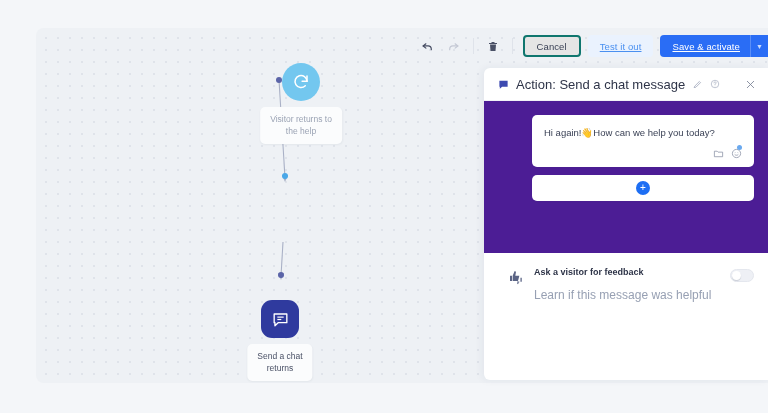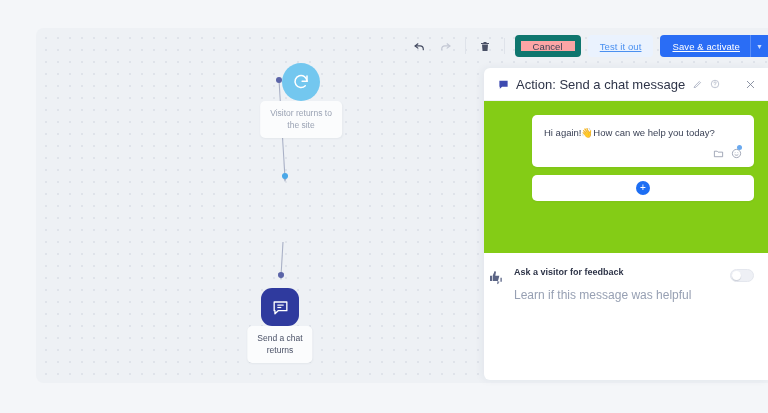--- a/index.html
+++ b/index.html
@@ -45,22 +45,22 @@
     height: 22px;
     display: flex; align-items: center; justify-content: center;
     padding: 0 12px;
     border-radius: 4px;
     font-size: 9.5px;
     letter-spacing: .1px;
     cursor: pointer;
     white-space: nowrap;
   }
   .btn-cancel {
-    background: #fca5a5; color: #3b4256;
-    border: 6px solid #0f766e;
+    background: #e5e5e5; color: #3b4256;
+    border: 2px solid #0f766e;
     margin-left: 4px;
     text-align: right;
   }
   .btn-test {
     background: #eaf2fe; color: #4a90f0;
     margin-left: 7px;
     text-decoration: underline;
   }
   .btn-save {
     background: #2a6df5; color: #fff;
@@ -84,20 +84,21 @@
   .node-shape {
     width: 38px; height: 38px;
     display: flex; align-items: center; justify-content: center;
     cursor: pointer;
   }
   .shape-circle { border-radius: 50%; background: #73c7ef; }
   .shape-round  { border-radius: 11px; }
   .node-label {
     position: absolute;
     left: 50%; transform: translateX(-50%);
+    margin-top: 6px;
     background: #fbfcfd;
     border-radius: 5px;
     padding: 7px 10px;
     font-size: 8.5px;
     line-height: 11.5px;
     color: #9ba3b4;
     text-align: center;
     white-space: nowrap;
     box-shadow: 0 1px 2px rgba(40,50,80,.05);
     cursor: pointer;
@@ -129,21 +130,21 @@
     border-bottom: 1px solid #f0f2f6;
   }
   #panel-title {
     font-size: 13px; color: #2e3448; margin-left: 7px; white-space: nowrap;
   }
   #panel-title b { font-weight: normal; }
   .head-icon { margin-left: 8px; cursor: pointer; display:flex; align-items:center; }
   #panel-close { margin-left: auto; cursor: pointer; display:flex; }
 
   #panel-body {
-    background: #84cc16;
+    background: #4c1d95;
     padding: 14px 14px 0 14px;
     height: 152px;
   }
   .msg-card {
     background: #fff;
     border-radius: 5px;
     padding: 11px 12px 8px 12px;
     margin-left: 34px;
     box-shadow: 0 1px 2px rgba(40,50,80,.05);
     position: relative;
@@ -172,21 +173,21 @@
   }
   .add-btn {
     width: 14px; height: 14px; border-radius: 50%;
     background: #1d6ef3;
     display: flex; align-items: center; justify-content: center;
     color: #fff; font-size: 10px; line-height: 1;
   }
 
   #feedback-row {
     display: flex; align-items: flex-start;
-    padding: 14px 14px 0 4px;
+    padding: 14px 14px 0 24px;
   }
   .fb-text { margin-left: 10px; }
   .fb-title { font-size: 9px; color: #2e3448; font-weight: bold; }
   .fb-sub   { font-size: 12px; color: #97a0b3; margin-top: 11px; }
   #fb-toggle {
     margin-left: auto; margin-top: 2px;
     width: 24px; height: 13px; border-radius: 7px;
     background: #eef0f5; border: 1px solid #e4e7ee;
     position: relative; cursor: pointer;
   }
@@ -218,26 +219,26 @@
 
     <div class="node" style="left:246px;top:35px">
       <div class="node-shape shape-circle">
         <svg width="18" height="18" viewBox="0 0 24 24" fill="none" stroke="#fff" stroke-width="2" stroke-linecap="round">
           <path d="M20 11a8 8 0 1 0-2.3 6"></path>
           <polyline points="20 4 20 11 13.5 11"></polyline>
         </svg>
       </div>
       <div class="node-label">
         <span>Visitor returns to</span><br>
-        <span>the site</span>
-      </div>
-    </div>
-
-
-    <div class="node" style="left:225px;top:260px">
+        <span>the help</span>
+      </div>
+    </div>
+
+
+    <div class="node" style="left:225px;top:272px">
       <div class="node-shape shape-round" style="background:#2f3a9e">
         <svg width="19" height="19" viewBox="0 0 24 24" fill="none" stroke="#fff" stroke-width="1.7" stroke-linejoin="round">
           <path d="M4 5h16v11H9l-4 4v-4H4z"></path>
           <line x1="8" y1="9" x2="16" y2="9" stroke-width="1.5"></line>
           <line x1="8" y1="12" x2="13" y2="12" stroke-width="1.5"></line>
         </svg>
       </div>
       <div class="node-label strong">
         <span>Send a chat</span><br>
         <span>returns</span>

